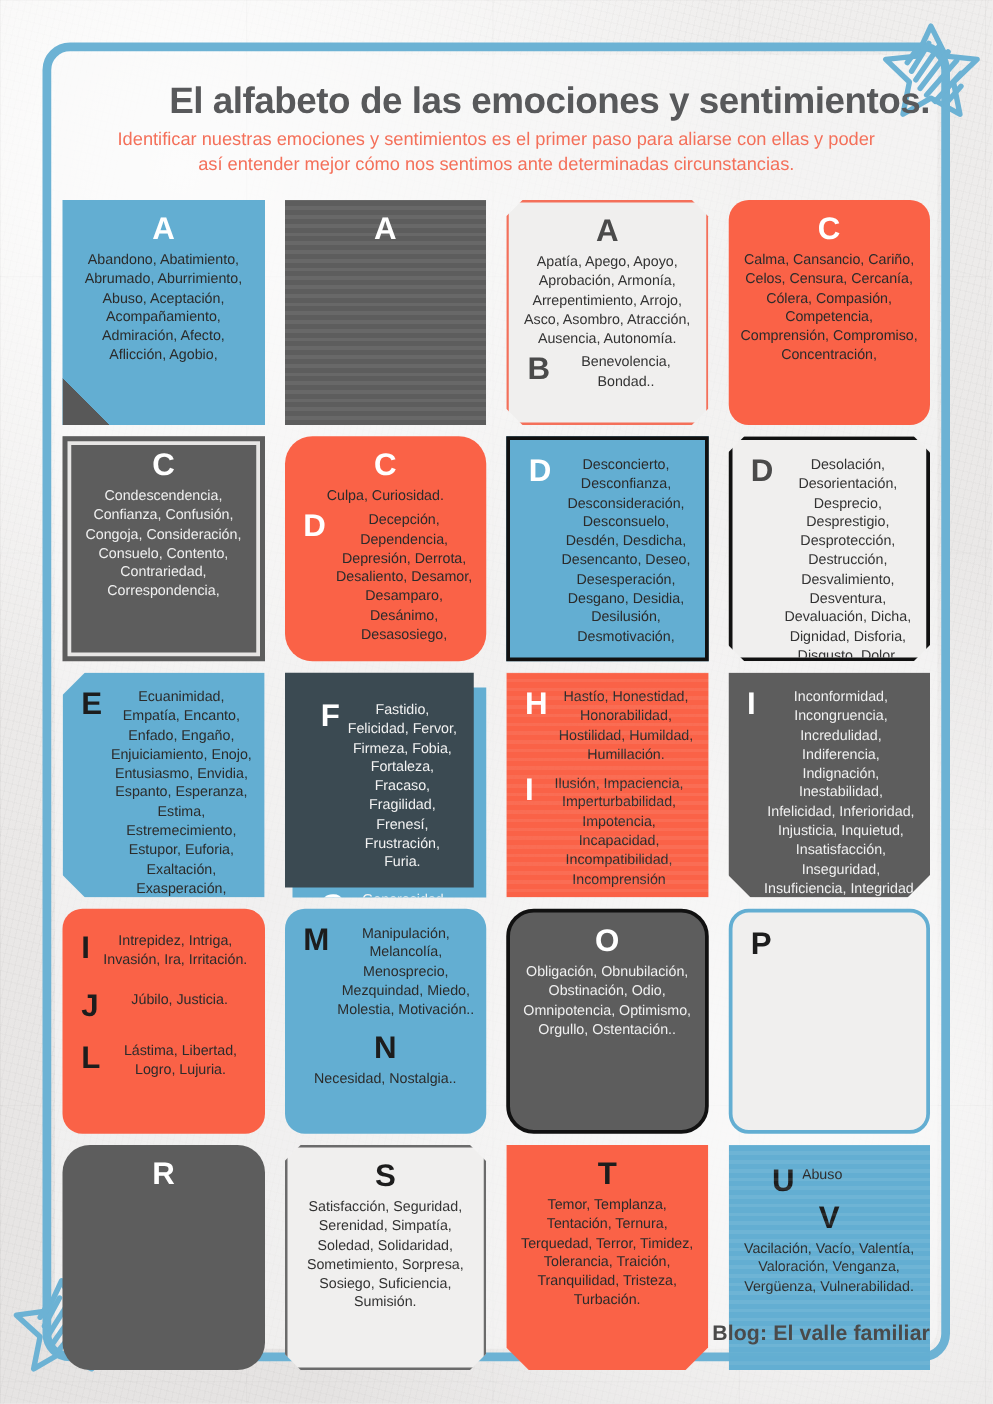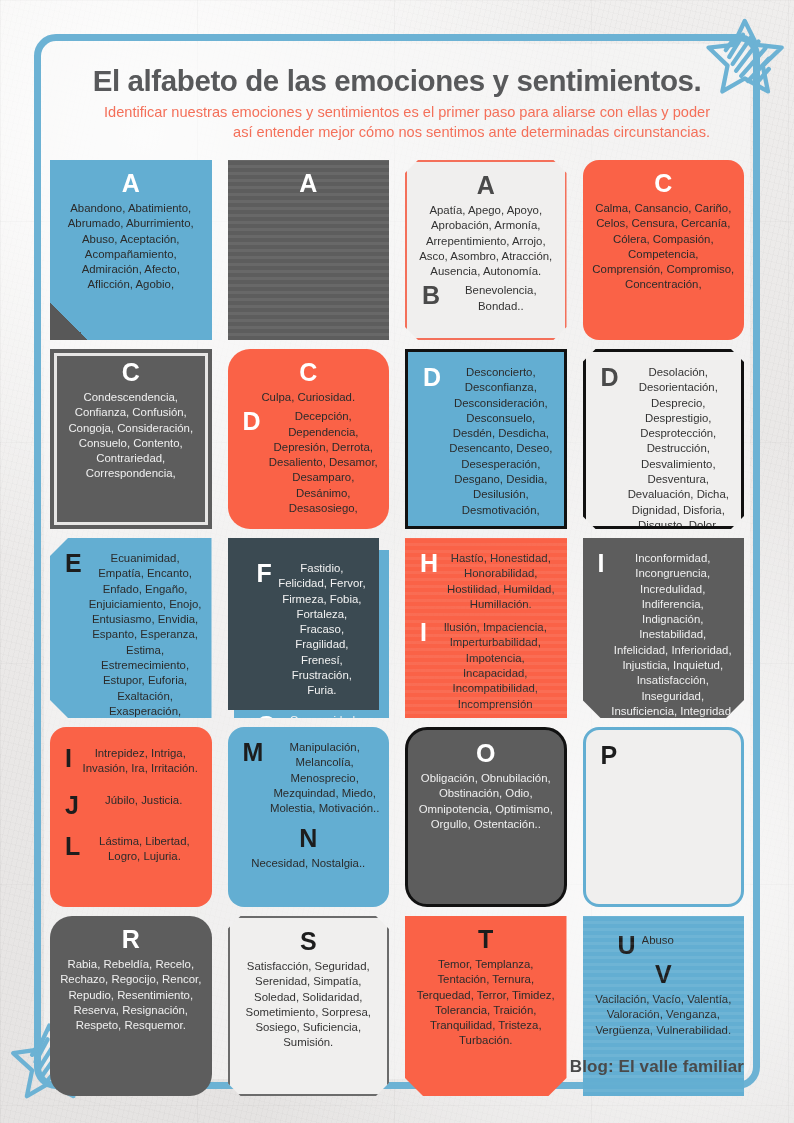--- a/index.html
+++ b/index.html
@@ -39,26 +39,26 @@
   }
 
   
   .star{position:absolute;pointer-events:none;}
   .star.tr{right:8px;top:14px;}
   .star.bl{left:8px;bottom:16px;}
 
   .content{position:absolute;left:50px;top:48px;right:50px;bottom:48px;}
 
   h1.title{
-    margin:16px 0 4px;text-align:center;
+    margin:16px 0 4px;text-align:right;
     font-size:29.5px;font-weight:bold;color:#58595b;
     letter-spacing:-.4px;
   }
   p.subtitle{
-    margin:4px 34px 0;text-align:right;
+    margin:4px 34px 0;text-align:center;
     font-size:14.6px;line-height:20px;color:#f4705a;
   }
 
   .grid{
     position:absolute;left:0;right:0;top:112px;
     display:grid;
     grid-template-columns:repeat(4,1fr);
     grid-auto-rows:180px;
     column-gap:16px;row-gap:9px;
   }
@@ -300,21 +300,20 @@
     </div>
 
     <div class="card light rounded bd-blue">
       <div class="inline-group">
         <span class="ltr" style="color:#1d1d1d">P</span>
       </div>
     </div>
 
     <div class="card gray rounded-lg">
       <span class="ltr center">R</span>
-      <div class="words">Rabia, Rebeldía, Recelo, Rechazo, Regocijo, Rencor, Repudio, Resentimiento, Reserva, Resignación, Respeto, Resquemor.</div>
     </div>
 
     <div class="card light octa bd-gray">
       <span class="ltr center" style="color:#1d1d1d">S</span>
       <div class="words">Satisfacción, Seguridad, Serenidad, Simpatía, Soledad, Solidaridad, Sometimiento, Sorpresa, Sosiego, Suficiencia, Sumisión.</div>
     </div>
 
     <div class="card coral notch-tr-bl">
       <span class="ltr center" style="color:#1d1d1d">T</span>
       <div class="words">Temor, Templanza, Tentación, Ternura, Terquedad, Terror, Timidez, Tolerancia, Traición, Tranquilidad, Tristeza, Turbación.</div>

